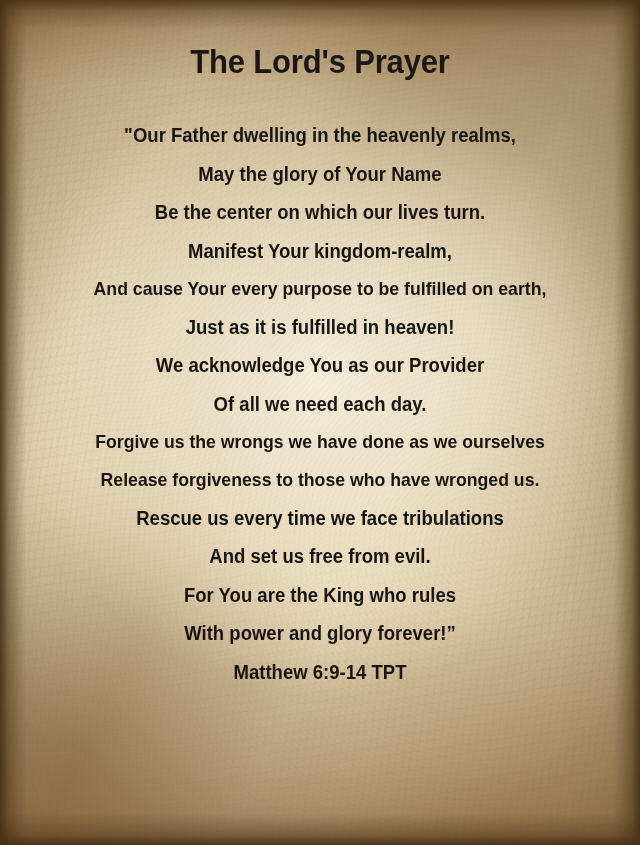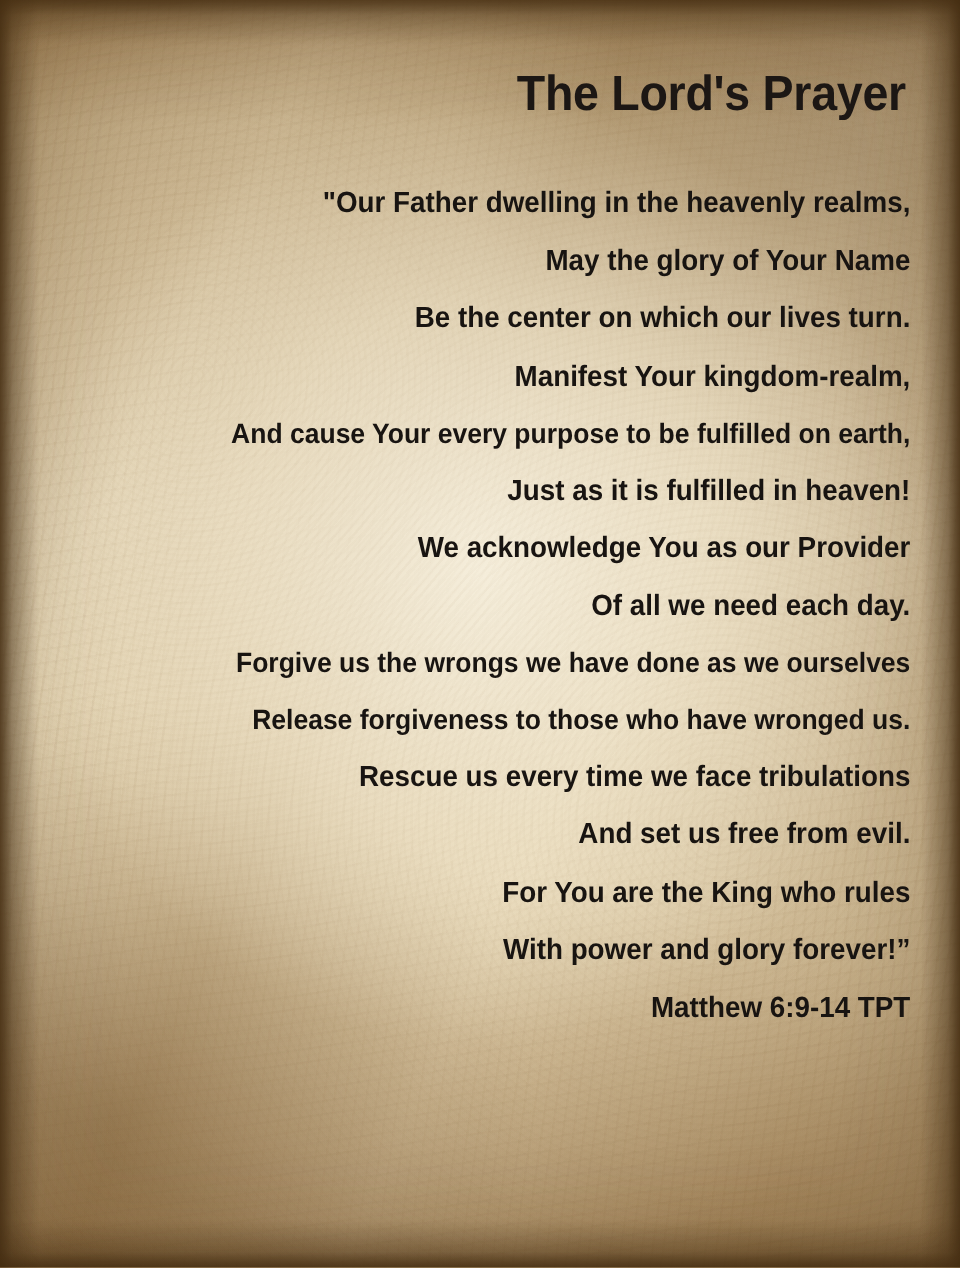--- a/index.html
+++ b/index.html
@@ -53,21 +53,21 @@
     opacity: 0.5;
     background-image:
       repeating-radial-gradient(circle at 20% 30%, rgba(150,118,74,0.05) 0px, rgba(150,118,74,0.05) 1px, rgba(0,0,0,0) 2px, rgba(0,0,0,0) 4px),
       repeating-radial-gradient(circle at 75% 65%, rgba(120,92,52,0.05) 0px, rgba(120,92,52,0.05) 1px, rgba(0,0,0,0) 2px, rgba(0,0,0,0) 5px);
   }
 
   .content {
     position: relative;
     z-index: 3;
     padding: 44px 18px 18px 18px;
-    text-align: right;
+    text-align: center;
   }
 
   .title {
     font-size: 33px;
     font-weight: bold;
     color: #1c1714;
     letter-spacing: -0.2px;
     line-height: 1.1;
     margin: 0 0 46px 0;
     font-family: "Liberation Sans Narrow", "Liberation Sans", sans-serif;

